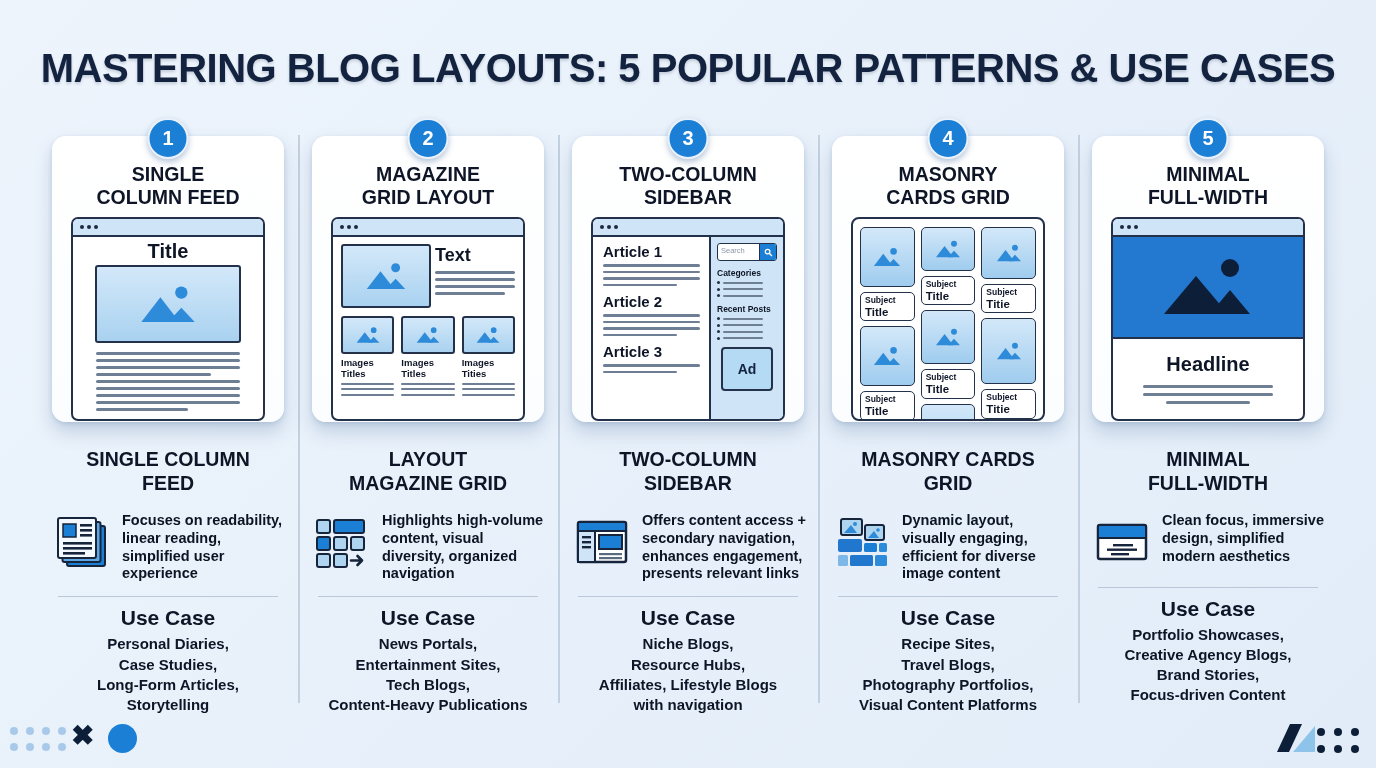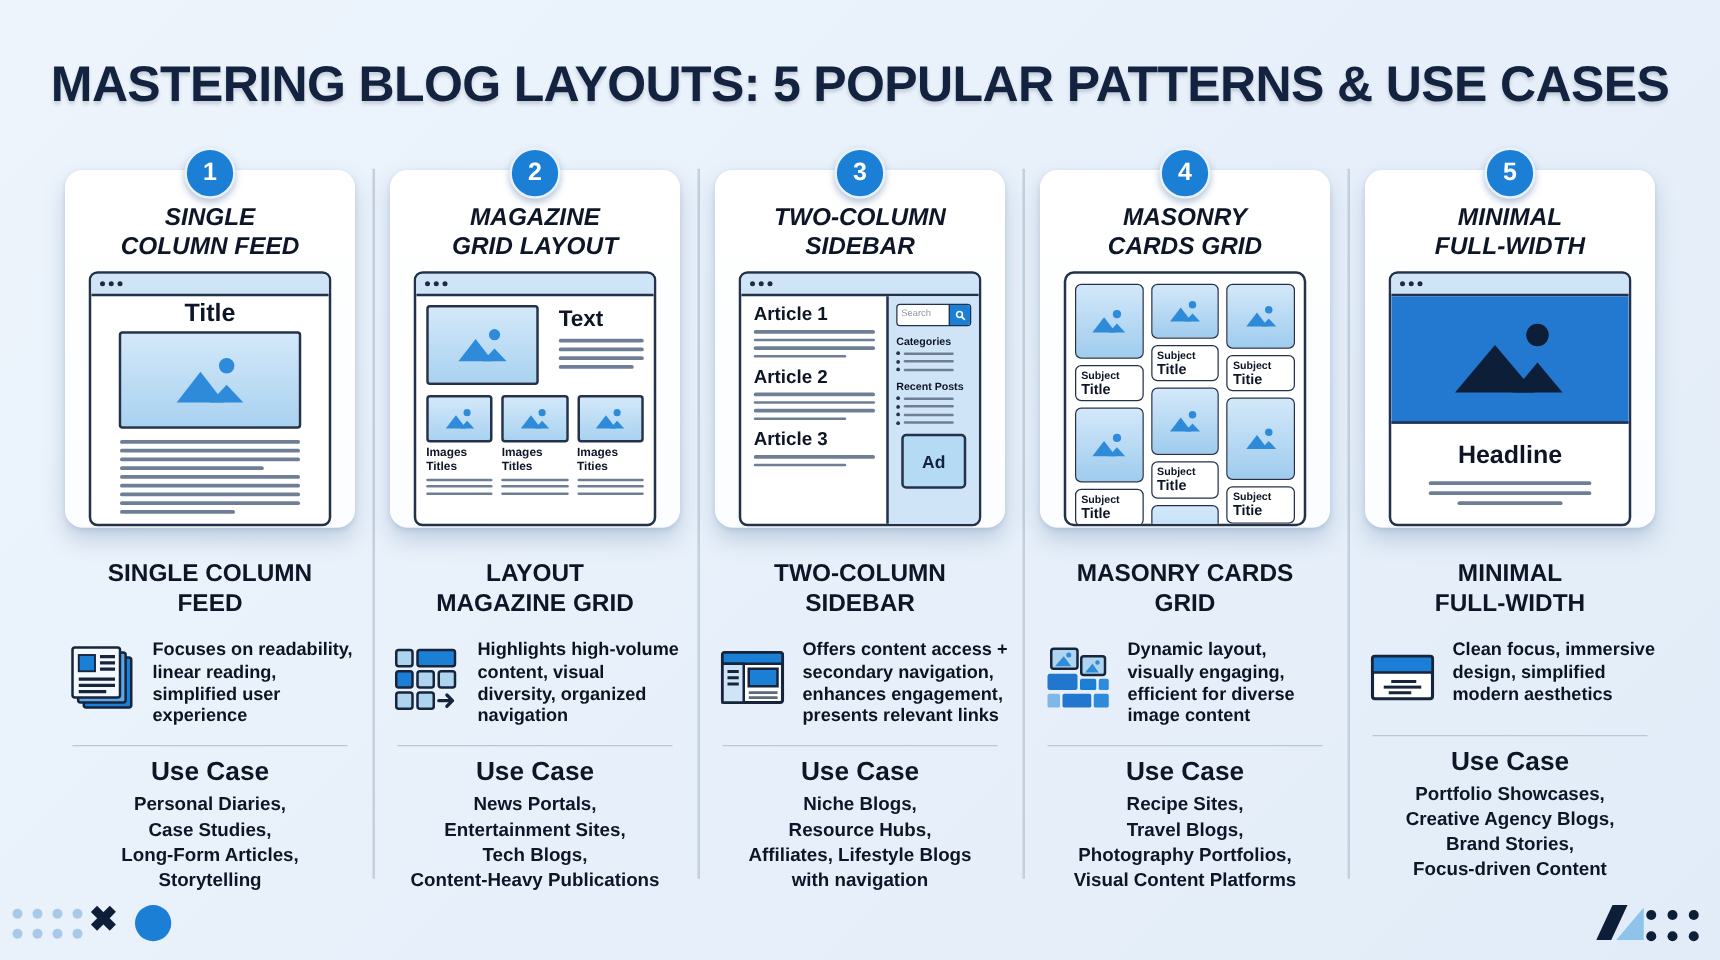--- a/index.html
+++ b/index.html
@@ -15,39 +15,39 @@
   .col{position:absolute;top:118px;width:260px;}
   .badge{position:absolute;top:0;left:50%;transform:translateX(-50%);width:37px;height:37px;
     border-radius:50%;background:#1b7fd6;border:2px solid #e9f1fb;z-index:3;
     display:flex;align-items:center;justify-content:center;
     color:#fff;font-size:20px;font-weight:800;box-shadow:0 3px 6px rgba(40,80,140,.35);}
   .card{position:relative;margin:18px 14px 0;height:286px;border-radius:14px;
     background:linear-gradient(#ffffff,#fbfdff);
     box-shadow:0 10px 18px rgba(100,130,170,.30),0 2px 4px rgba(100,130,170,.22);}
   .card-title{padding-top:27px;text-align:center;font-size:19.5px;font-weight:800;
     line-height:1.18;color:#0d1526;}
-  .card-title span{display:block;font-style:italic;}
+  .card-title span{display:block;}
   
   .mock{margin:8px auto 0;width:194px;height:204px;position:relative;}
   .browser{width:100%;height:100%;box-sizing:border-box;border:2px solid #23324a;border-radius:7px;
     background:#fff;overflow:hidden;}
   .bbar{height:16px;background:#cfe4f7;border-bottom:2px solid #23324a;display:flex;
     align-items:center;padding-left:7px;}
   .bbar b{width:4px;height:4px;border-radius:50%;background:#1d2a3d;margin-right:3px;}
   .imgbox{box-sizing:border-box;border:2px solid #23324a;border-radius:3px;
     background:linear-gradient(#d3e8f9,#a9d2f0);display:flex;align-items:center;justify-content:center;}
   .lines i{display:block;height:2.5px;background:#6e7f95;border-radius:2px;margin-bottom:4.5px;width:100%;}
   
   .m1-title{margin-top:3px;text-align:center;font-size:20px;font-weight:800;}
   .m1-img{margin:2px auto 0;width:146px;height:78px;}
   .m1-lines{margin:9px 23px 0;}
   .m1-lines i:nth-child(4){width:80%;}
   .m1-lines i:nth-child(9){width:64%;}
   
-  .m2-top{display:flex;gap:16px;padding:7px 8px 0;justify-content:flex-end;}
+  .m2-top{display:flex;gap:4px;padding:7px 8px 0;justify-content:flex-end;}
   .m2-img{width:90px;height:64px;flex:none;}
   .m2-right{flex:1;min-width:0;}
   .m2-right .h{font-size:18px;font-weight:800;line-height:1;margin:2px 0 7px;}
   .m2-lines i:nth-child(4){width:88%;}
   .m2-grid{display:flex;gap:7px;padding:8px 8px 0;}
   .m2-cell{flex:1;min-width:0;}
   .m2-cimg{height:38px;}
   .m2-cap{margin-top:3px;font-size:9.5px;font-weight:800;line-height:1.2;}
   .m2-cap span{display:block;}
   .m2-clines{margin-top:3px;}

